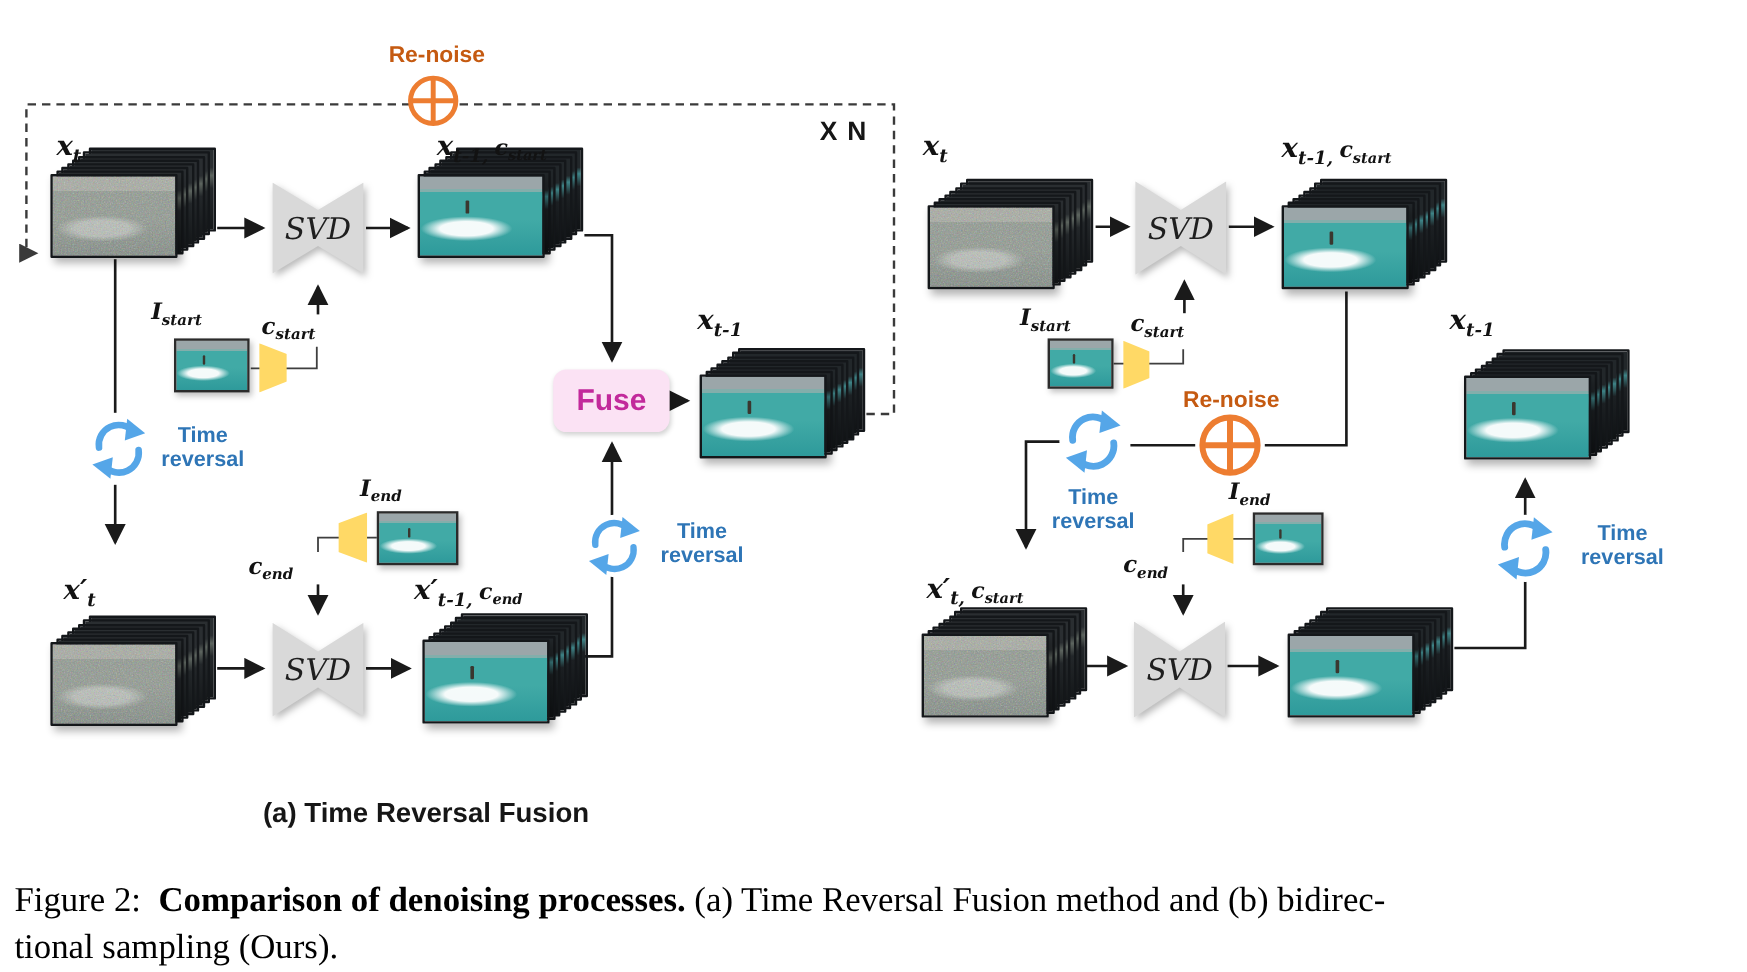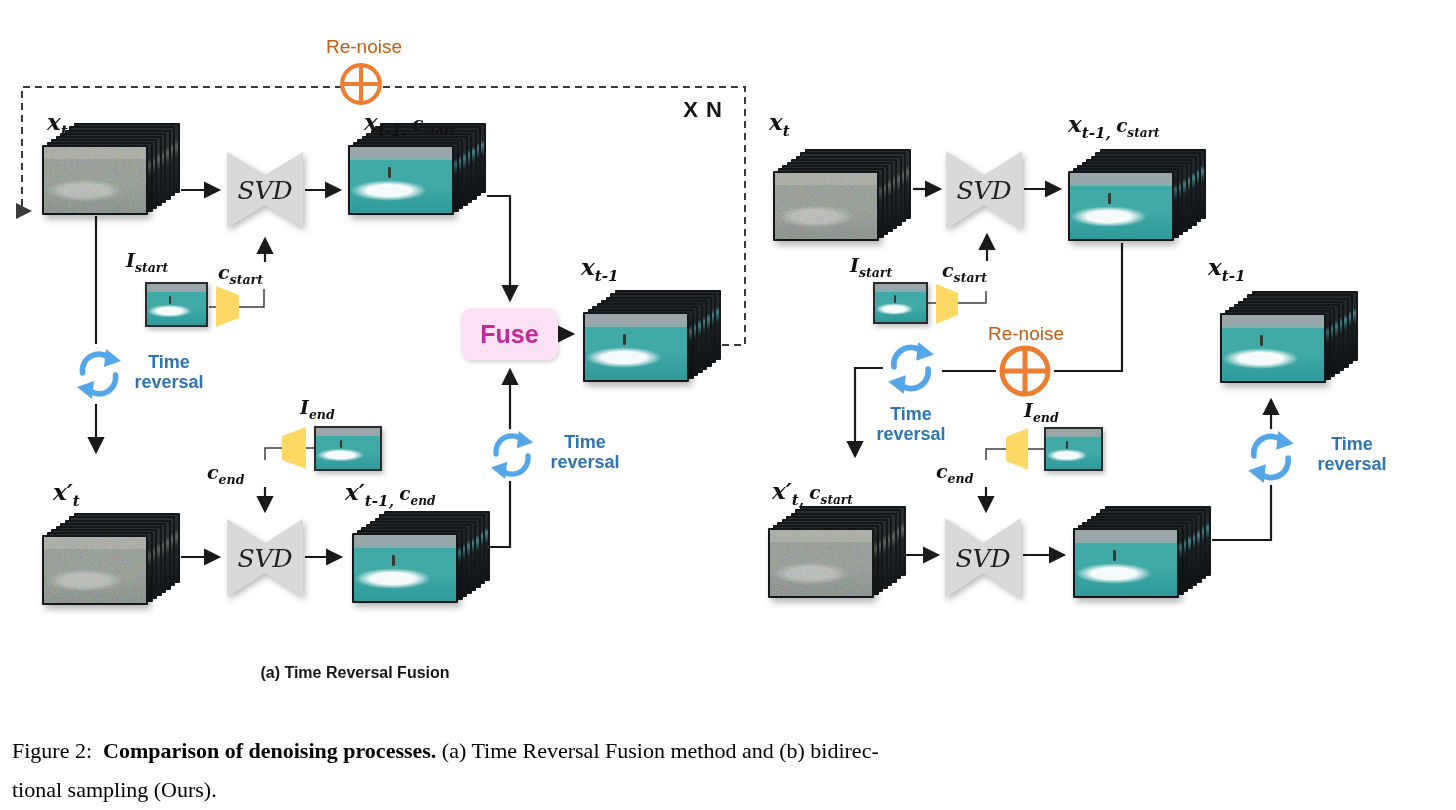--- a/index.html
+++ b/index.html
@@ -43,37 +43,37 @@
   
   .fuse{position:absolute;left:461px;top:308px;width:97px;height:52px;border-radius:11px;
         background:var(--c-fuse_bg,#fbe2f4);display:flex;align-items:center;justify-content:center;
         font-weight:bold;font-size:25px;color:var(--c-fuse_text,#c2299b);z-index:3;
         box-shadow:1px 2px 4px rgba(0,0,0,.18);}
 
   
   .icon{position:absolute;z-index:5;}
   .icon-plus{color:var(--c-orange_icon,#ED7D31);}
   .icon-cycle{color:var(--c-blue_icon,#55A6E8);}
-  .lbl-orange{position:absolute;text-align:center;font-weight:normal;font-size:19px;
+  .lbl-orange{position:absolute;text-align:center;font-weight:bold;font-size:19px;
         color:var(--c-orange_text,#C55A11);z-index:4;}
   .lbl-blue{position:absolute;text-align:center;font-weight:bold;font-size:18px;line-height:20px;
         color:var(--c-blue_text,#2E75B6);z-index:4;}
   .lbl-xn{position:absolute;text-align:center;font-weight:bold;font-size:22px;color:#161616;z-index:4;letter-spacing:1px;}
 
   .encoder{position:absolute;z-index:4;}
   .encoder polygon{fill:var(--c-encoder,#FFD966);}
 
   .cond-img{position:absolute;border:2px solid #2b2b2b;box-sizing:border-box;z-index:4;
         box-shadow:2px 3px 5px rgba(0,0,0,.25);}
   .cond-img .surfer{width:2px;height:8px;}
 
   
-  .subcap{position:absolute;top:664px;width:400px;text-align:center;font-weight:bold;font-size:16px;color:#161616;}
+  .subcap{position:absolute;top:664px;width:400px;text-align:center;font-weight:bold;font-size:23px;color:#161616;}
   .figcap{position:absolute;left:12px;top:731px;width:1440px;font-family:"Liberation Serif",serif;
-        font-size:22px;line-height:39px;color:#000;}
+        font-size:29px;line-height:39px;color:#000;}
   .figcap .capline{white-space:nowrap;}
 </style>
 </head>
 <body>
 
 <div id="canvas">
 
   <svg class="wires" width="1456" height="810">
     <defs>
       <marker id="ah" markerWidth="9" markerHeight="9" refX="7" refY="4" orient="auto">

